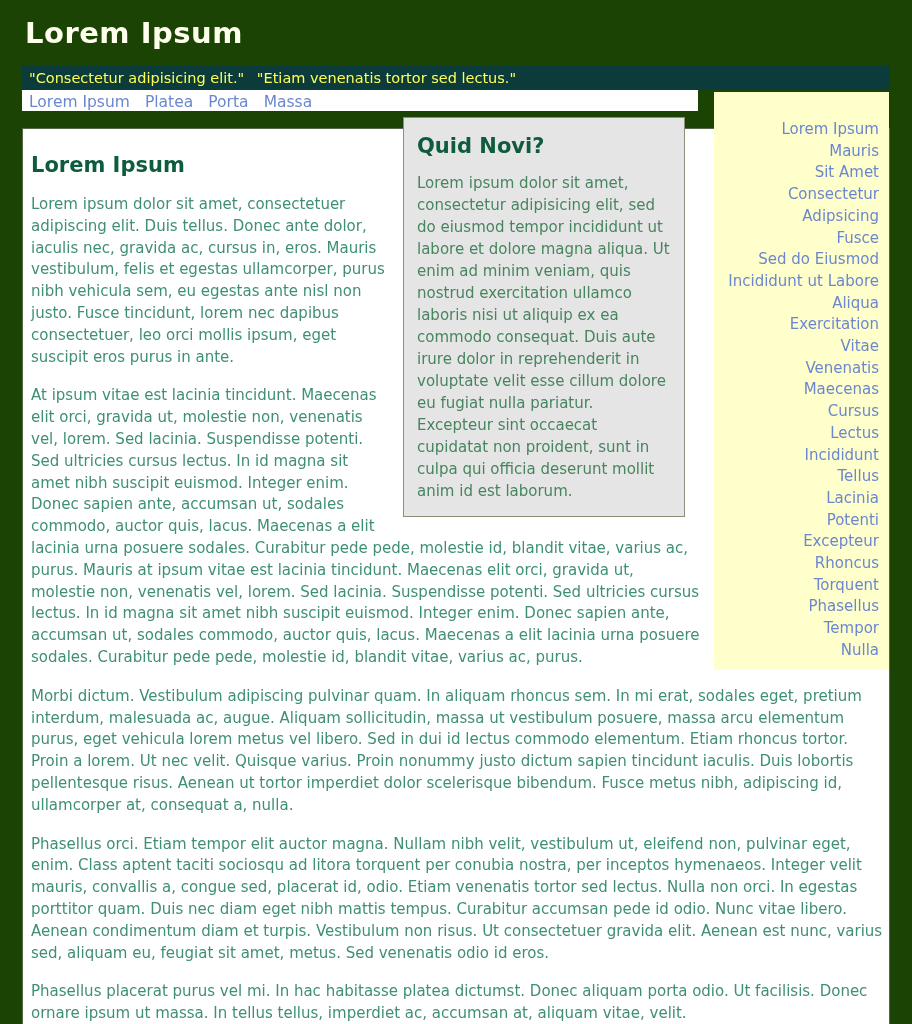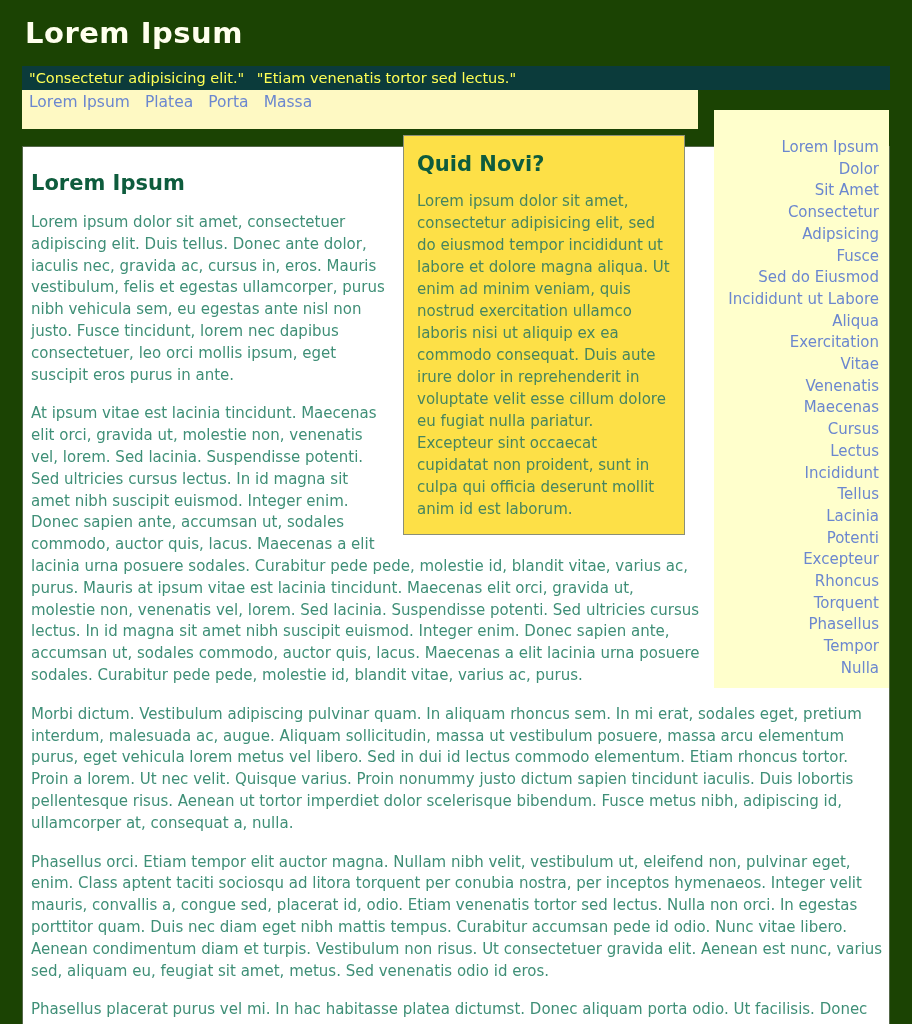--- a/index.html
+++ b/index.html
@@ -24,22 +24,22 @@
   .banner {
     background: #0b3b3b;
     color: #ffff55;
     font-size: 14.5px;
     padding: 4px 7px;
     white-space: nowrap;
     overflow: hidden;
   }
   .banner .quote { margin-right: 8px; }
   .navbar {
-    background: #fef9c3;
-    padding: 2px 7px 18px 7px;
+    background: #ffffff;
+    padding: 2px 7px 0 7px;
     margin-right: 192px;
     white-space: nowrap;
   }
   .navbar a {
     color: #6b87cf;
     text-decoration: none;
     font-size: 15.5px;
     margin-right: 10px;
   }
   .content-box {
@@ -61,21 +61,21 @@
     display: block;
     color: #6b87cf;
     text-decoration: none;
     font-size: 15px;
     line-height: 21.7px;
     white-space: nowrap;
   }
   .quid-box {
     float: right;
     width: 282px;
-    background: #fde047;
+    background: #e5e5e5;
     border: 1px solid #8b8f77;
     margin: -20px 15px 12px 14px;
     padding: 2px 13px 14px 13px;
   }
   .quid-box h2 {
     color: #0e5c3d;
     font-size: 21px;
     margin: 14px 0 14px 0;
   }
   .quid-box p {
@@ -112,21 +112,21 @@
     <a href="#">Lorem Ipsum</a>
     <a href="#">Platea</a>
     <a href="#">Porta</a>
     <a href="#">Massa</a>
   </div>
 
   <div class="content-box">
 
     <div class="sidebar">
       <a href="#">Lorem Ipsum</a>
-      <a href="#">Dolor</a>
+      <a href="#">Mauris</a>
       <a href="#">Sit Amet</a>
       <a href="#">Consectetur</a>
       <a href="#">Adipsicing</a>
       <a href="#">Fusce</a>
       <a href="#">Sed do Eiusmod</a>
       <a href="#">Incididunt ut Labore</a>
       <a href="#">Aliqua</a>
       <a href="#">Exercitation</a>
       <a href="#">Vitae</a>
       <a href="#">Venenatis</a>

